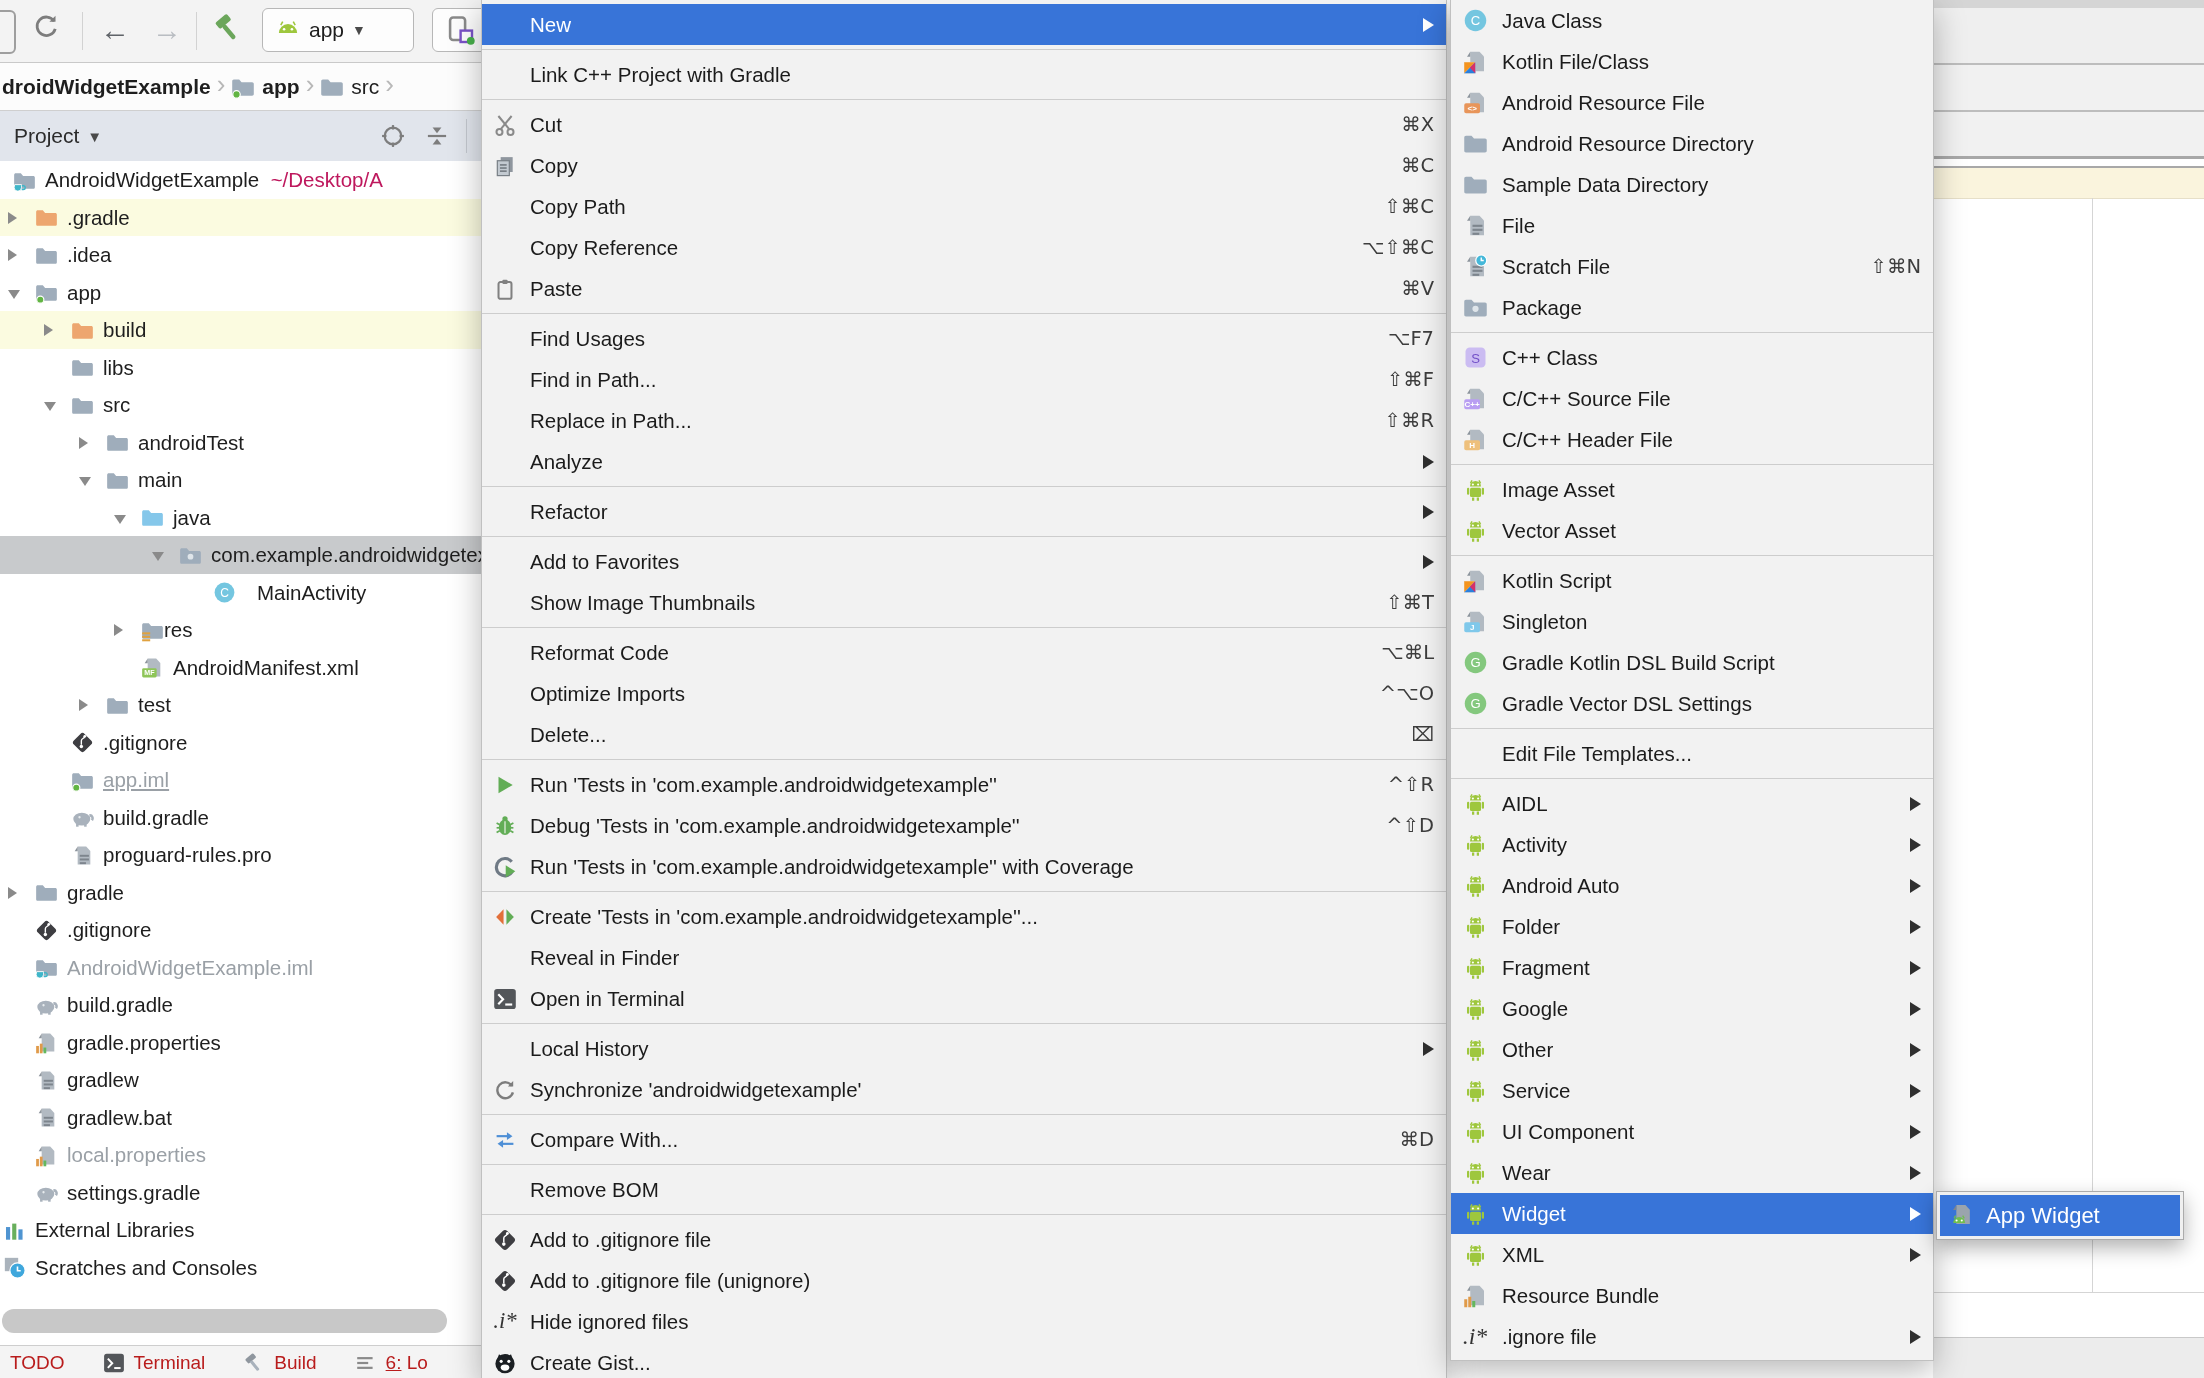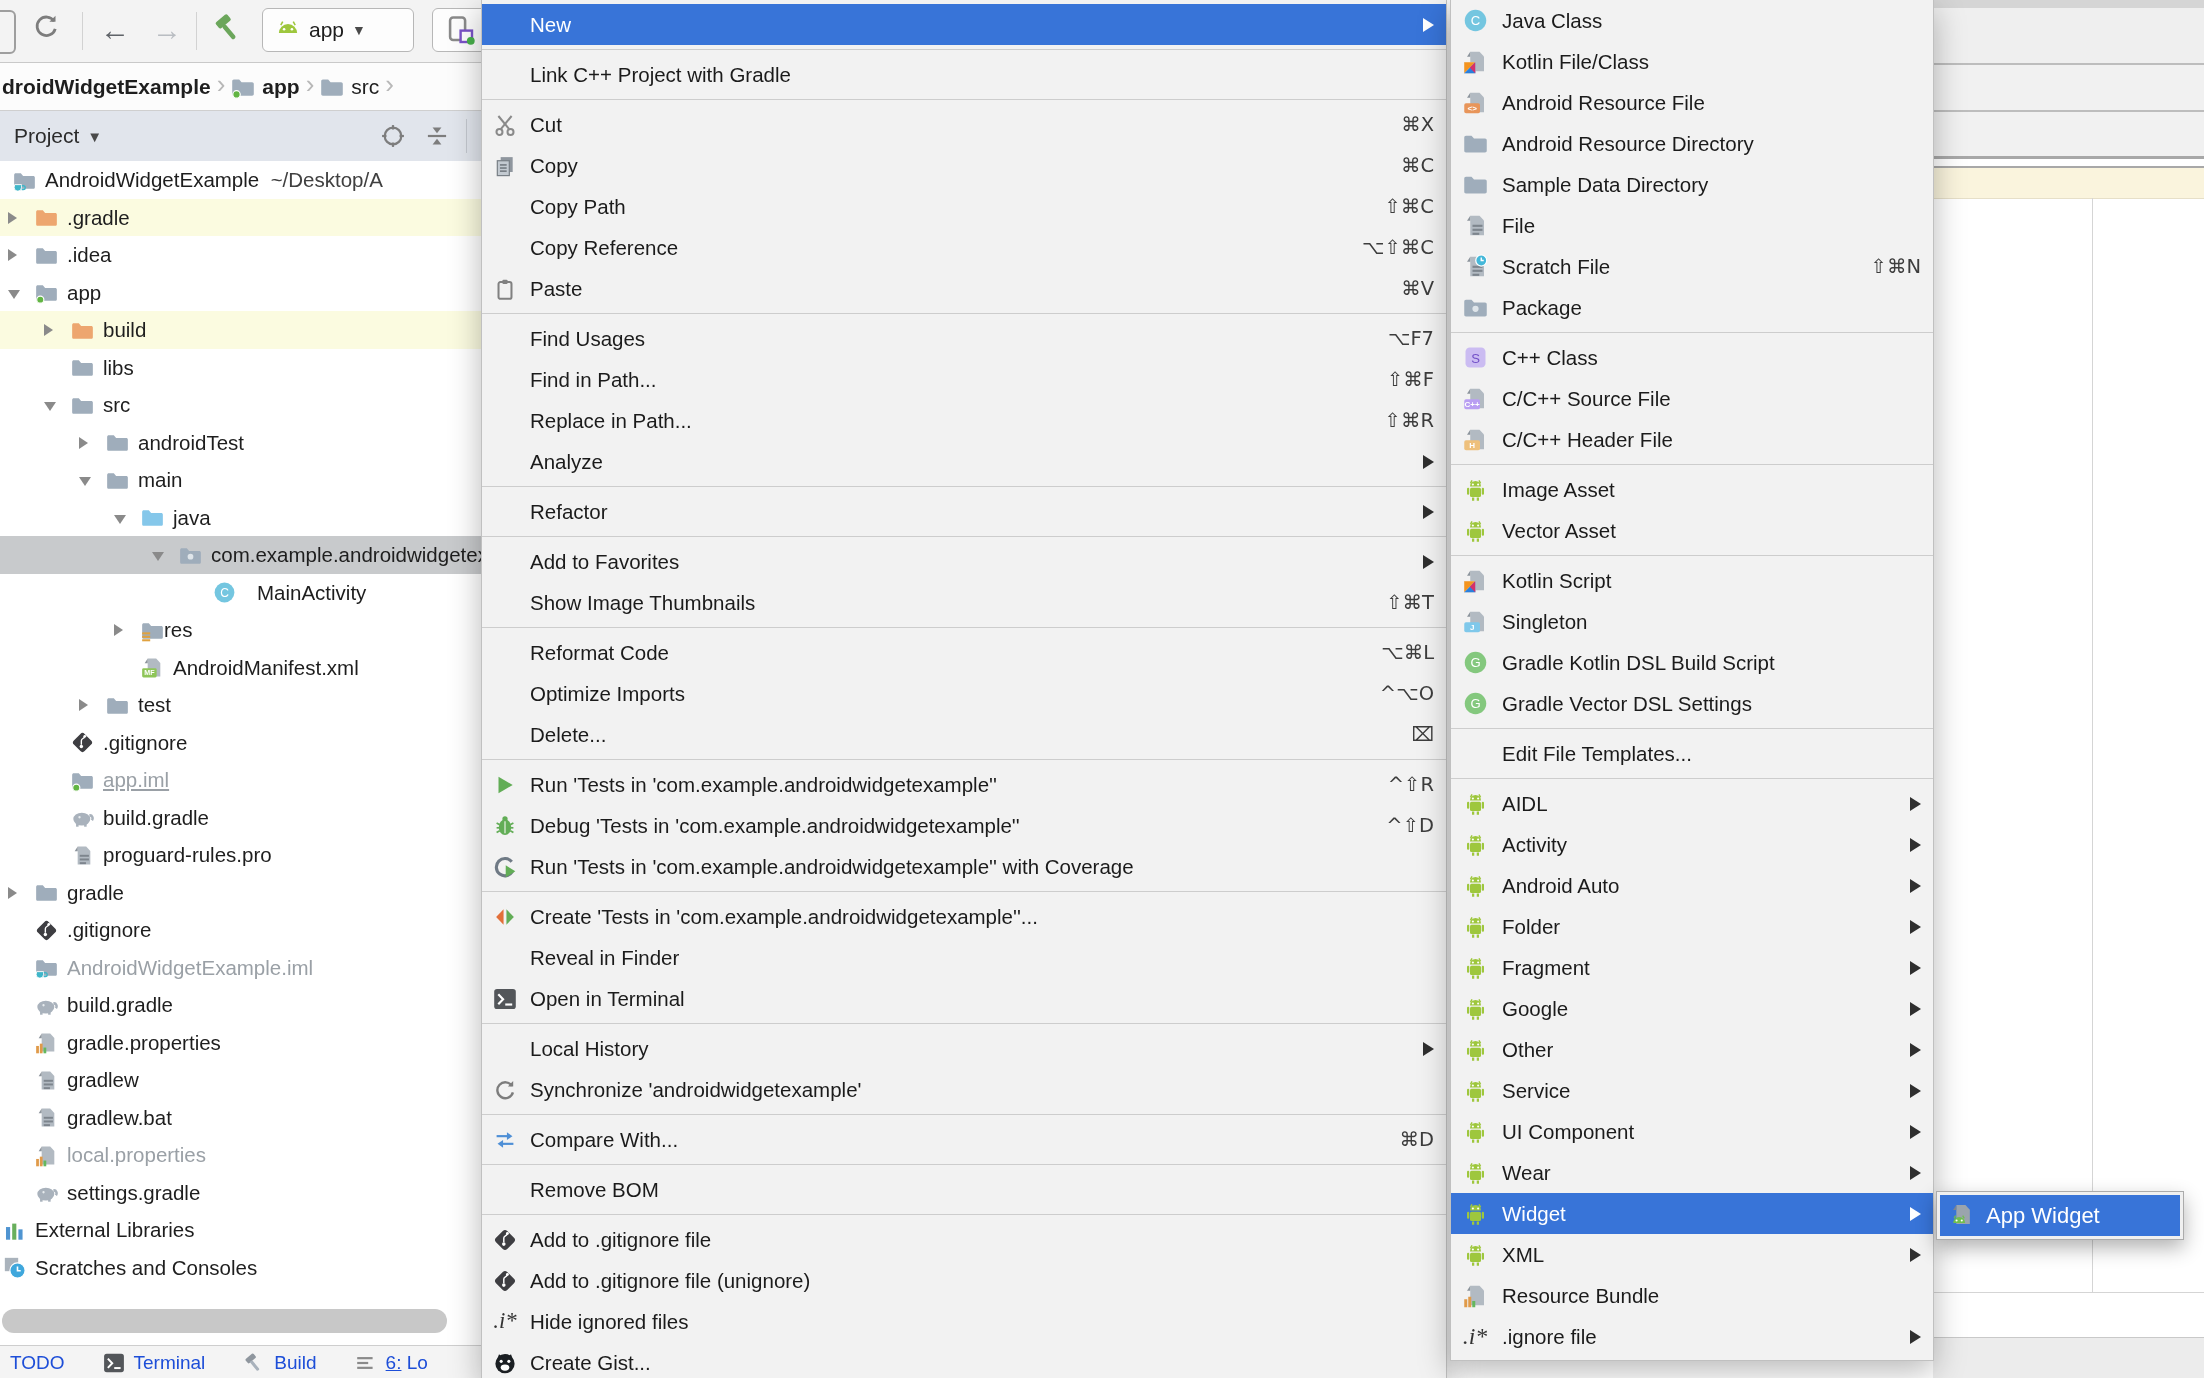--- a/index.html
+++ b/index.html
@@ -38,29 +38,29 @@
                   display:flex;align-items:center;padding-left:14px}
   #project-title{font-size:21px;color:#2b2b2b}
   .ph-caret{font-size:15px;color:#4a4a4a;margin-left:8px}
   .ph-icons{position:absolute;right:0;top:0;height:50px;display:flex;align-items:center}
   #tree{position:absolute;left:0;top:161px;width:481px;height:1136px;background:#fff;overflow:hidden}
   .trow{position:relative;height:37.5px}
   .trow .arr-r{position:absolute;top:13px;width:0;height:0;border-left:9px solid #8a8a8a;border-top:6px solid transparent;border-bottom:6px solid transparent}
   .trow .arr-d{position:absolute;top:16px;width:0;height:0;border-top:9px solid #8a8a8a;border-left:6px solid transparent;border-right:6px solid transparent}
   .trow .ticon{position:absolute;top:7px;width:24px;height:24px;display:flex;align-items:center;justify-content:center}
   .trow .tlabel{position:absolute;top:0;line-height:37.5px;font-size:20.5px;color:#1e1e1e;white-space:nowrap}
-  .trow .tsuffix{color:#404040}
+  .trow .tsuffix{color:#be185d}
   .trow.bg-yellow{background:#fbfbe0}
   .trow.bg-selected{background:#c8cacc}
   .trow.dim .tlabel{color:#9aa0a6}
   #tree-scroll{position:absolute;left:0;top:1297px;width:481px;height:48px;background:#fff}
   #tree-scroll .thumb{position:absolute;left:2px;top:12px;width:445px;height:24px;border-radius:12px;background:#c8c8c8}
   #status-bar{position:absolute;left:0;top:1345px;width:481px;height:33px;background:#f4f4f4;border-top:1px solid #cecece;
               display:flex;align-items:center;gap:38px;padding-left:10px}
-  .sb-item{display:flex;align-items:center;gap:9px;font-size:19px;color:#1d4ed8;white-space:nowrap}
+  .sb-item{display:flex;align-items:center;gap:9px;font-size:19px;color:#b91c1c;white-space:nowrap}
   .u1::first-letter{text-decoration:underline}
 
   
   .popup{position:absolute;background:#f2f2f2;box-sizing:border-box;border:1px solid #c0c0c0;border-top:none;
          box-shadow:0 10px 30px rgba(0,0,0,.28)}
   #context-menu{left:481px;top:0;width:966px;height:1379px;padding-top:4px;z-index:5}
   #new-submenu{left:1450px;top:0;width:484px;height:1361px;z-index:6}
   .mi{height:41px;display:flex;align-items:center;padding:0 12px 0 8px;font-size:20.5px;color:#1b1b1b}
   .mi .ic{width:30px;height:24px;margin-right:10px;flex:none;display:flex;align-items:center;justify-content:center}
   #new-submenu .mi{padding-left:10px}

